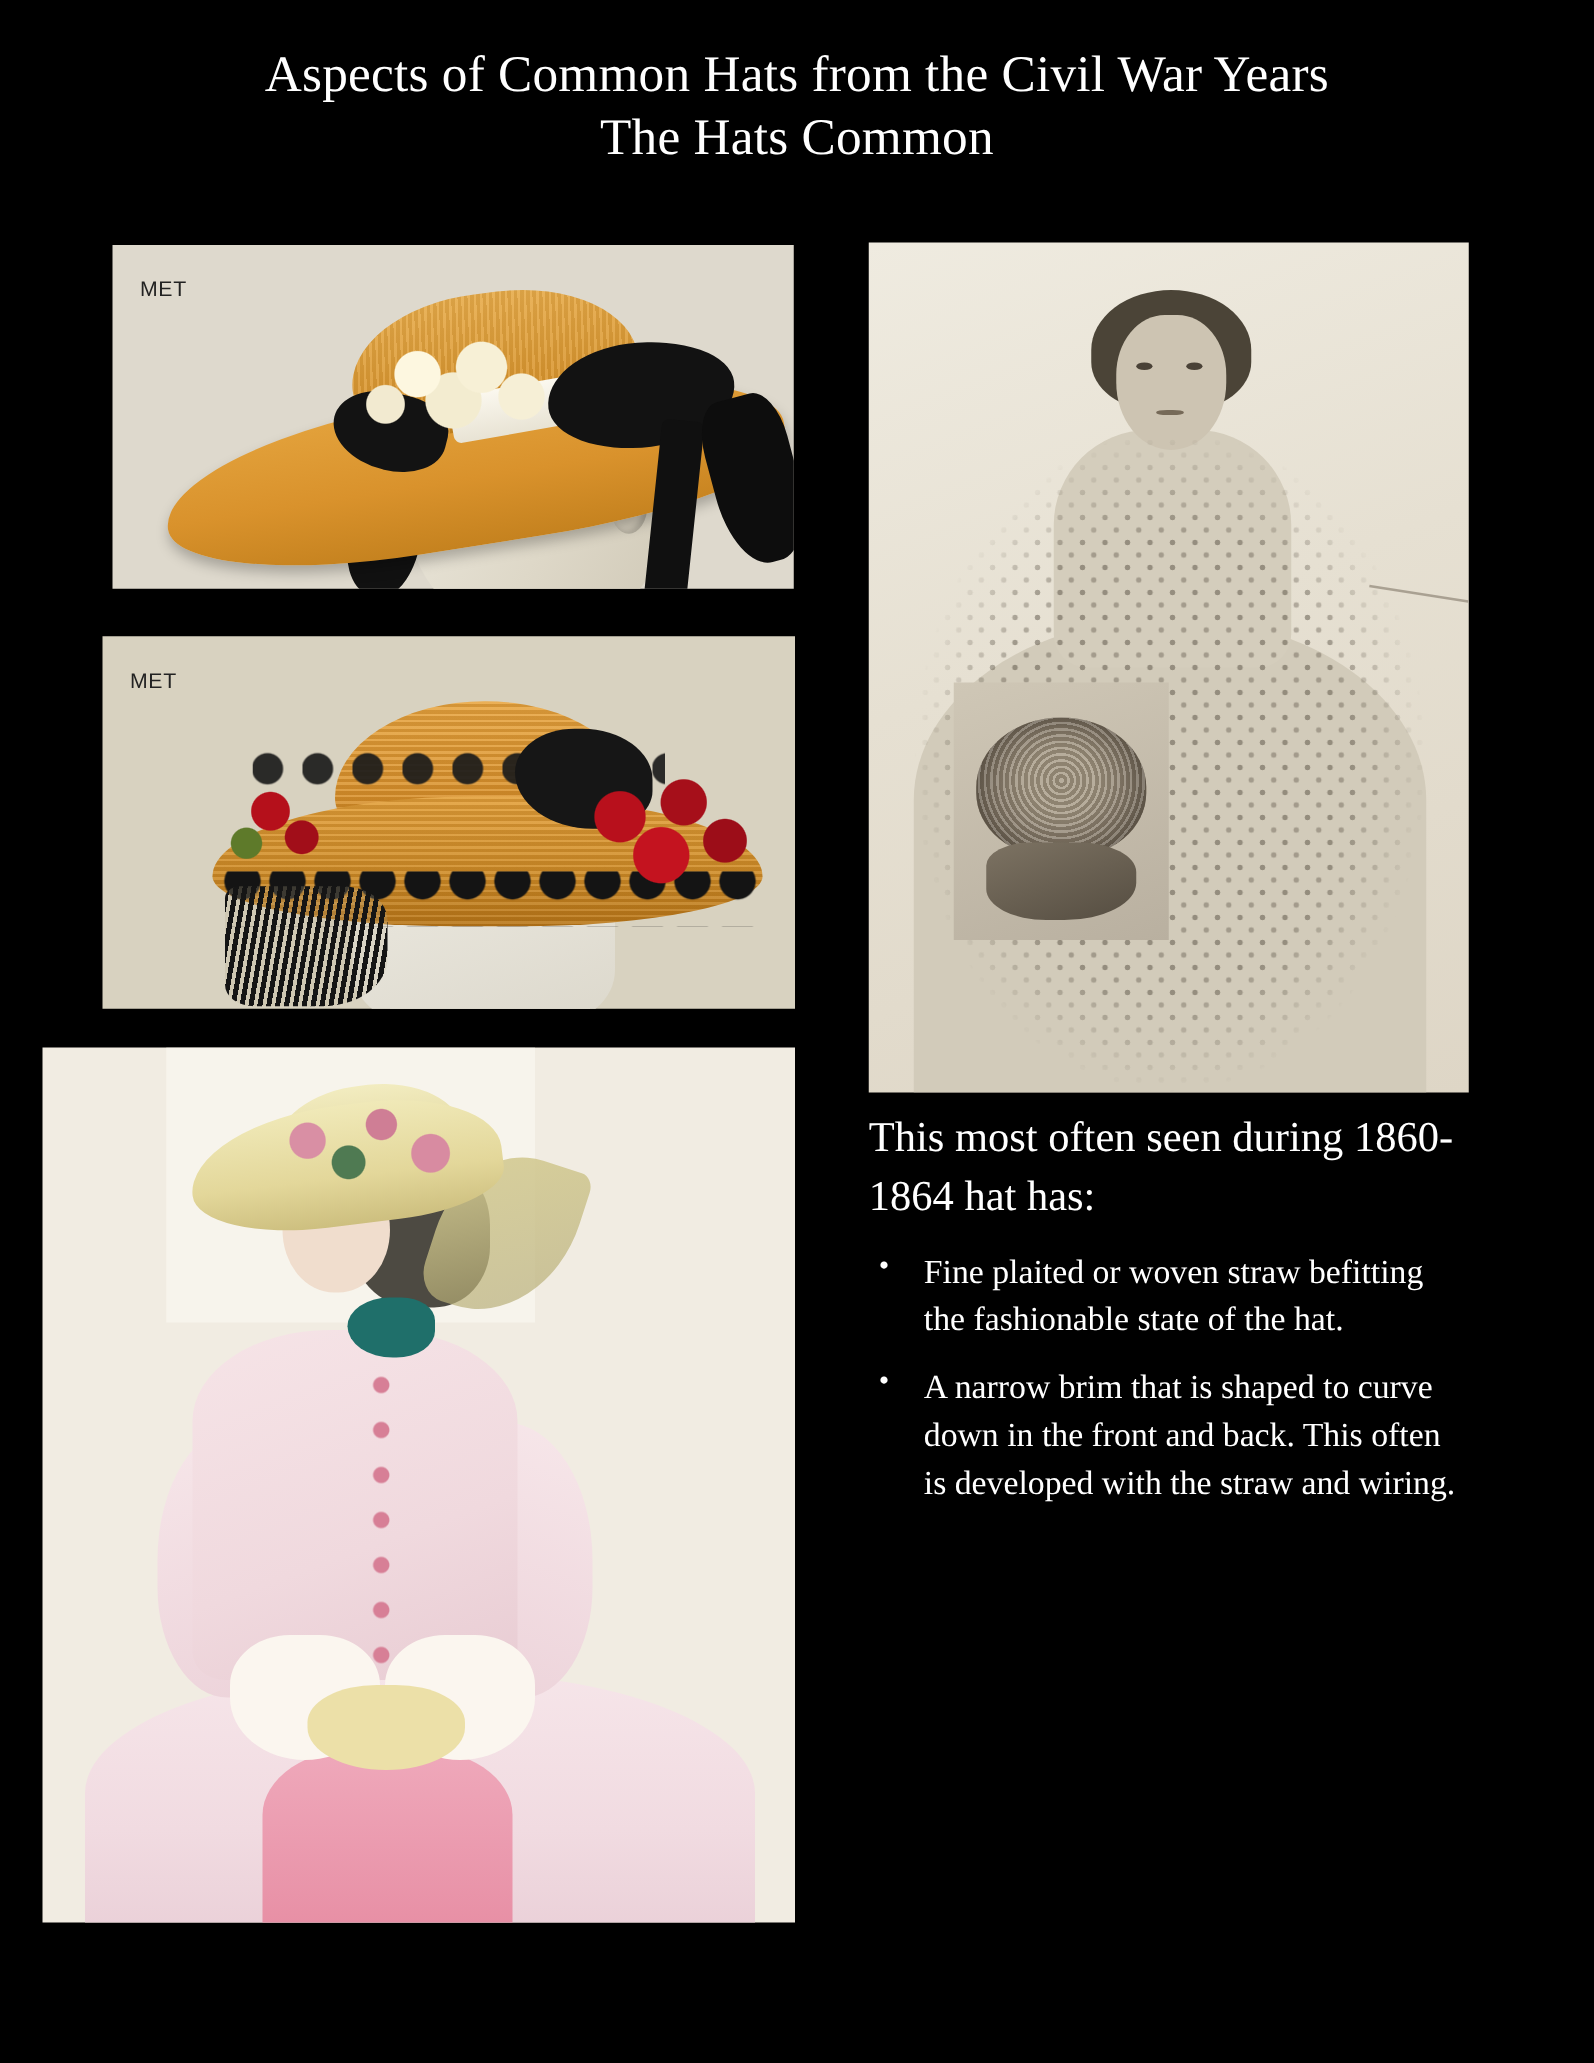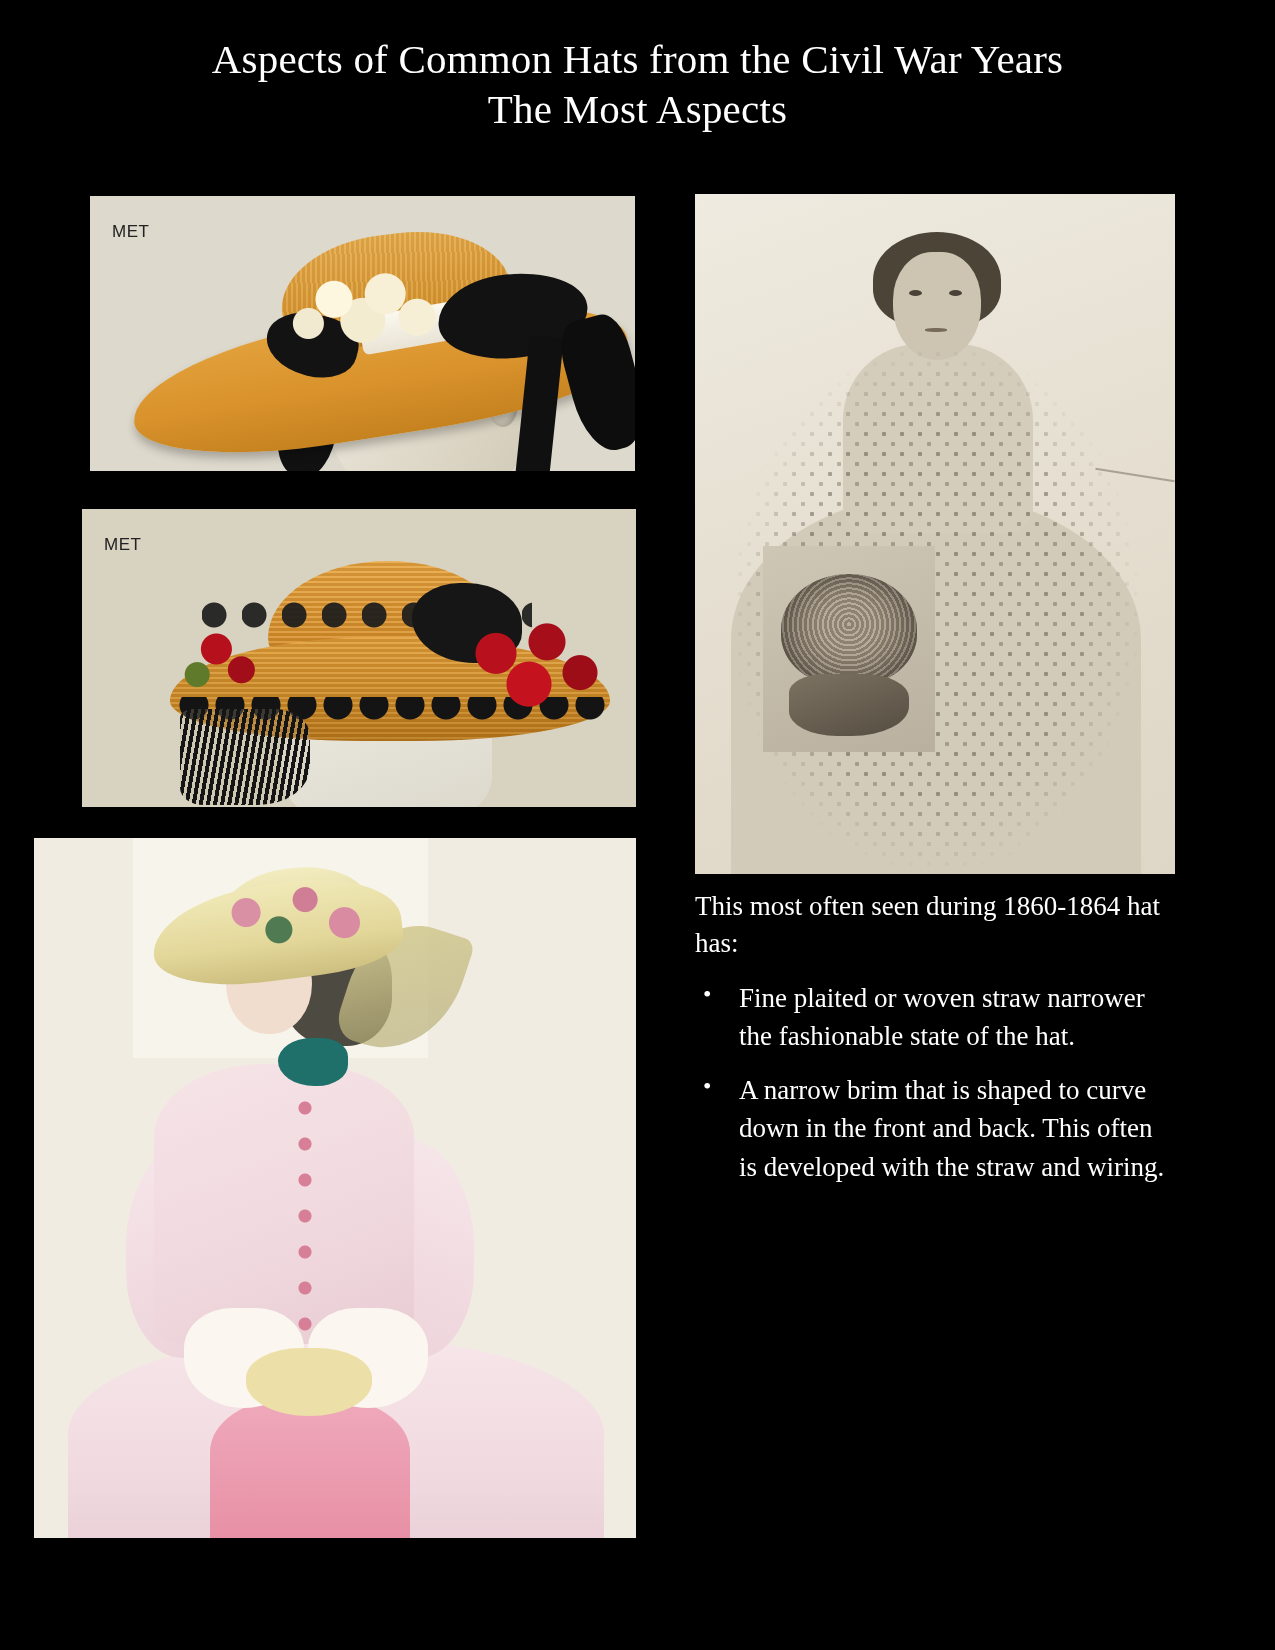--- a/index.html
+++ b/index.html
@@ -542,21 +542,21 @@
   }
 
   
   .text-col {
     position: absolute;
     left: 695px;
     top: 888px;
     width: 482px;
   }
   .lead {
-    font-size: 27px;
+    font-size: 34px;
     line-height: 1.38;
     color: #ffffff;
     margin: 0 0 16px 0;
   }
   ul.bullets {
     list-style: none;
     margin: 0;
     padding: 0;
   }
   ul.bullets li {
@@ -574,21 +574,21 @@
     top: -2px;
     font-size: 24px;
     color: #ffffff;
   }
 </style>
 </head>
 <body>
 
 <div class="title-block">
   <div class="title-line">Aspects of Common Hats from the Civil War Years</div>
-  <div class="title-line">The Most Aspects</div>
+  <div class="title-line">The Hats Common</div>
 </div>
 
 <div class="photo" id="photo-hat-straw-black-ribbon">
   <div class="p1-head"></div>
   <div class="p1-ear"></div>
   <div class="p1-tail3"></div>
   <div class="p1-brim"></div>
   <div class="p1-crown"></div>
   <div class="p1-whiteband"></div>
   <div class="p1-bow"></div>
@@ -645,16 +645,16 @@
   <div class="fp-bow-teal"></div>
   <div class="fp-feather"></div>
   <div class="fp-hat-crown"></div>
   <div class="fp-hat-brim"></div>
   <div class="fp-flowers"></div>
 </div>
 
 <div class="text-col">
   <p class="lead">This most often seen during 1860-1864 hat has:</p>
   <ul class="bullets">
-    <li>Fine plaited or woven straw narrower the fashionable state of the hat.</li>
+    <li>Fine plaited or woven straw befitting the fashionable state of the hat.</li>
     <li>A narrow brim that  is shaped to curve down in the front and back. This often is developed with the straw and wiring.</li>
   </ul>
 </div>
 
 </body></html>

